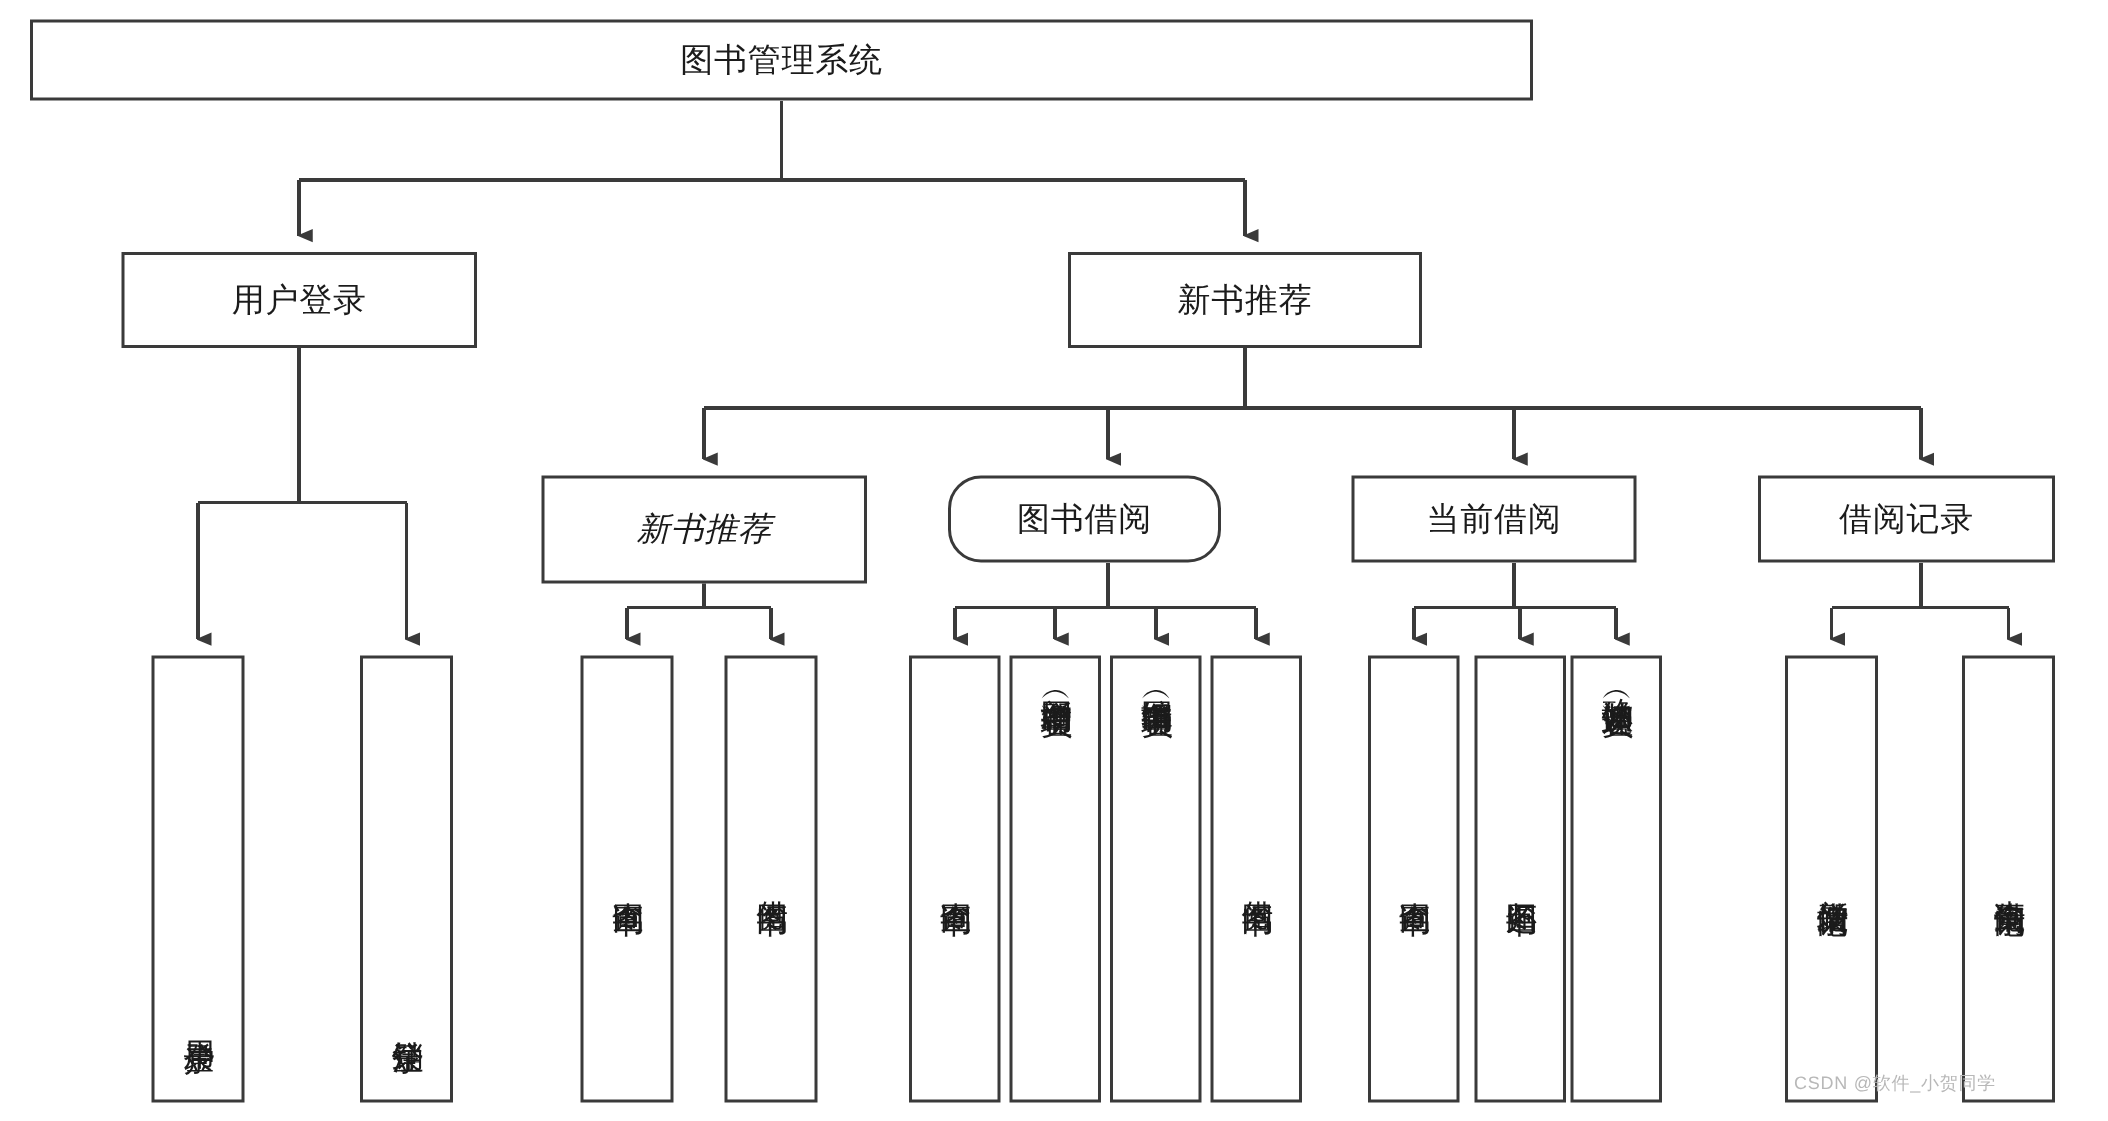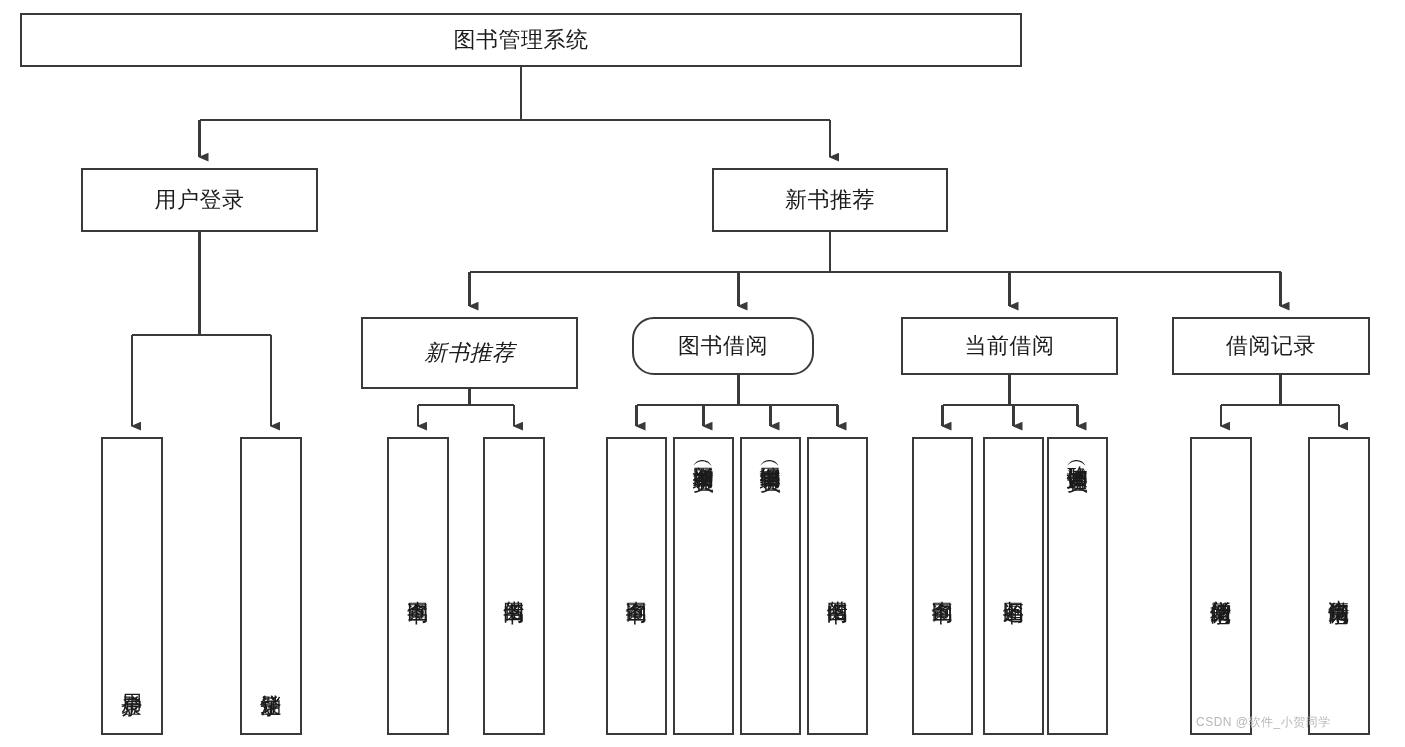--- a/index.html
+++ b/index.html
@@ -131,21 +131,21 @@
       </div>
       <div class="node-box" style="left: 712px; top: 168px; width: 236px; height: 64px;">
         <span class="node-label">新书推荐</span>
       </div>
       <div class="node-box" style="left: 361px; top: 317px; width: 217px; height: 72px; font-style: italic;">
         <span class="node-label">新书推荐</span>
       </div>
       <div class="node-box" style="left: 632px; top: 317px; width: 182px; height: 58px; border-radius: 22px;">
         <span class="node-label">图书借阅</span>
       </div>
-      <div class="node-box" style="left: 901px; top: 317px; width: 217px; height: 58px;">
+      <div class="node-box" style="left: 901px; top: 317px; width: 190px; height: 58px;">
         <span class="node-label">当前借阅</span>
       </div>
       <div class="node-box" style="left: 1172px; top: 317px; width: 198px; height: 58px;">
         <span class="node-label">借阅记录</span>
       </div>
       <div class="node-box vertical bottomish" style="left: 101px; top: 437px; width: 62px; height: 298px;">
         <span class="node-label">用户登录</span>
       </div>
       <div class="node-box vertical bottomish" style="left: 240px; top: 437px; width: 62px; height: 298px;">
         <span class="node-label">注销登录</span>

